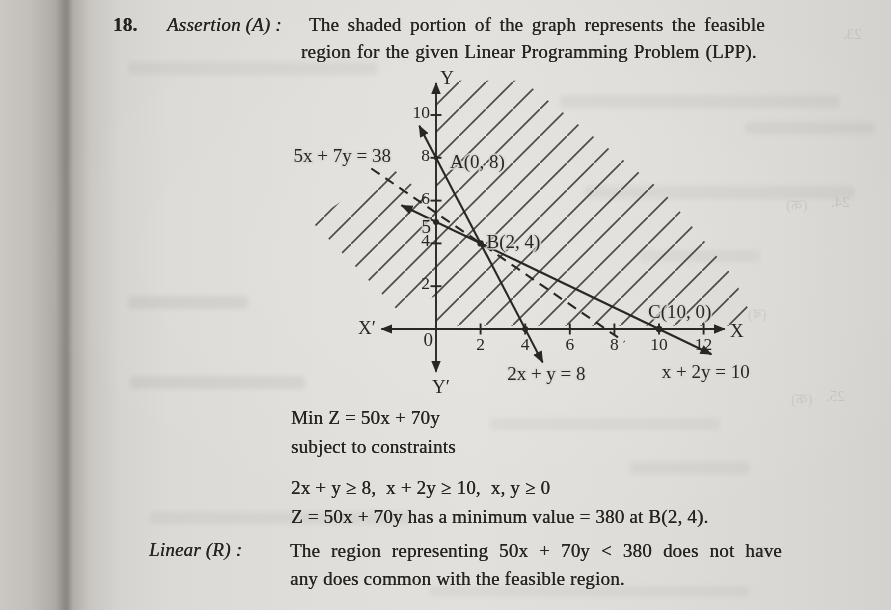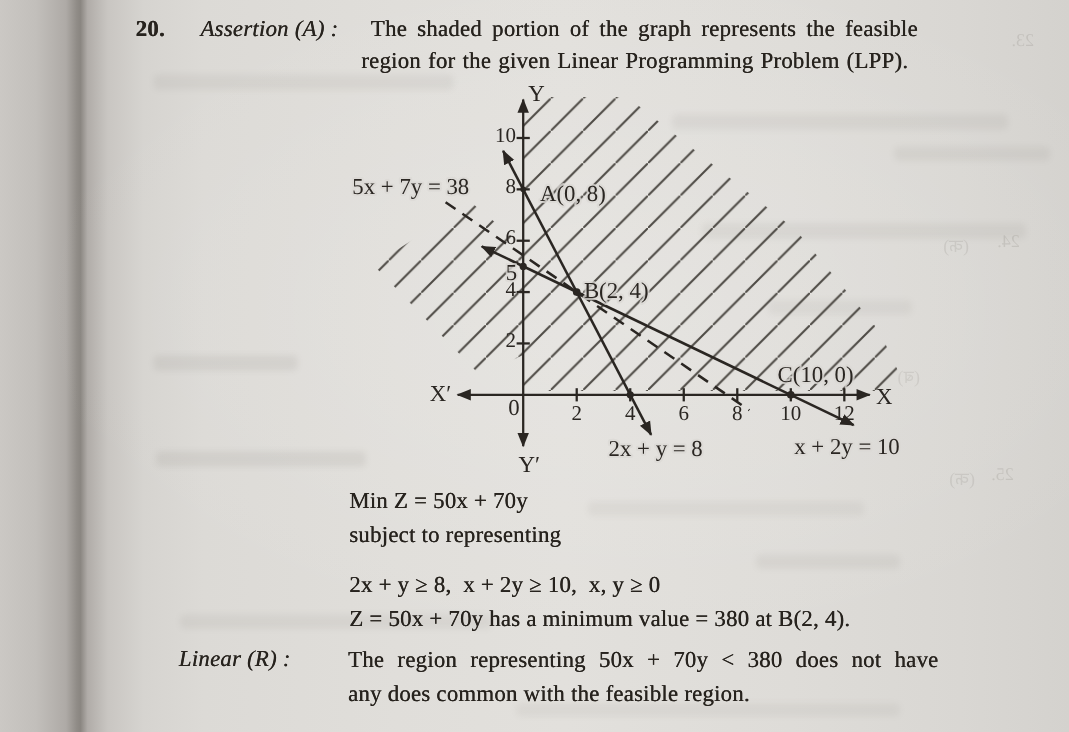--- a/index.html
+++ b/index.html
@@ -36,21 +36,21 @@
   <div class="smudge" style="left:745px;top:122px;width:130px;height:12px;opacity:.07"></div>
   <div class="smudge" style="left:585px;top:186px;width:270px;height:13px;opacity:.07"></div>
   <div class="smudge" style="left:640px;top:250px;width:120px;height:12px;opacity:.06"></div>
   <div class="smudge" style="left:128px;top:296px;width:120px;height:13px;opacity:.09"></div>
   <div class="smudge" style="left:130px;top:376px;width:175px;height:13px;opacity:.09"></div>
   <div class="smudge" style="left:490px;top:418px;width:230px;height:12px;opacity:.06"></div>
   <div class="smudge" style="left:630px;top:462px;width:120px;height:12px;opacity:.07"></div>
   <div class="smudge" style="left:150px;top:512px;width:260px;height:12px;opacity:.07"></div>
   <div class="smudge" style="left:430px;top:586px;width:320px;height:11px;opacity:.06"></div>
 
-  <div class="txt qnum" style="left:113px;top:12px;">20.</div>
+  <div class="txt qnum" style="left:113px;top:12px;">18.</div>
   <div class="txt ital" style="left:167px;top:12px;">Assertion (A) :</div>
   <div class="txt" style="left:309px;top:12px;width:520px;">
     <div style="word-spacing:3.5px;">The shaded portion of the graph represents the feasible</div>
     <div style="margin-left:-8px;word-spacing:1px;">region for the given Linear Programming Problem (LPP).</div>
   </div>
 
   <figure style="position:absolute;left:270px;top:55px;width:480px;height:352px;">
     <svg id="lpp" width="480" height="352" viewBox="0 0 480 352">
         <defs>
           <marker id="arr" viewBox="0 0 14 12" refX="12" refY="6" markerWidth="13" markerHeight="11" orient="auto-start-reverse" markerUnits="userSpaceOnUse">
@@ -112,21 +112,21 @@
         <circle cx="389" cy="274" r="3.2" fill="#2a2622"></circle>
         <text x="378" y="263" text-anchor="start" font-size="19" style="paint-order:stroke;stroke:rgba(219,217,213,0.78);stroke-width:3.5px;stroke-linejoin:round;">C(10, 0)</text>
         <circle cx="166" cy="167" r="3" fill="#2a2622"></circle>
         <text x="161" y="178" text-anchor="end" font-size="19" style="paint-order:stroke;stroke:rgba(219,217,213,0.78);stroke-width:3.5px;stroke-linejoin:round;">5</text>
         <circle cx="255.2" cy="274" r="3" fill="#2a2622"></circle>
       </svg>
   </figure>
 
   <div class="txt" style="left:291px;top:403px;line-height:29px;">
     <div>Min Z = 50x + 70y</div>
-    <div>subject to representing</div>
+    <div>subject to constraints</div>
     <div class="probline">2x + y ≥ 8,  x + 2y ≥ 10,  x, y ≥ 0</div>
     <div>Z = 50x + 70y has a minimum value = 380 at B(2, 4).</div>
   </div>
 
   <div class="txt ital" style="left:149px;top:537px;">Linear (R) :</div>
   <div class="txt" style="left:290px;top:537px;width:530px;line-height:27.5px;">
     <div style="word-spacing:6px;">The region representing 50x + 70y &lt; 380 does not have</div>
     <div>any does common with the feasible region.</div>
   </div>
 

